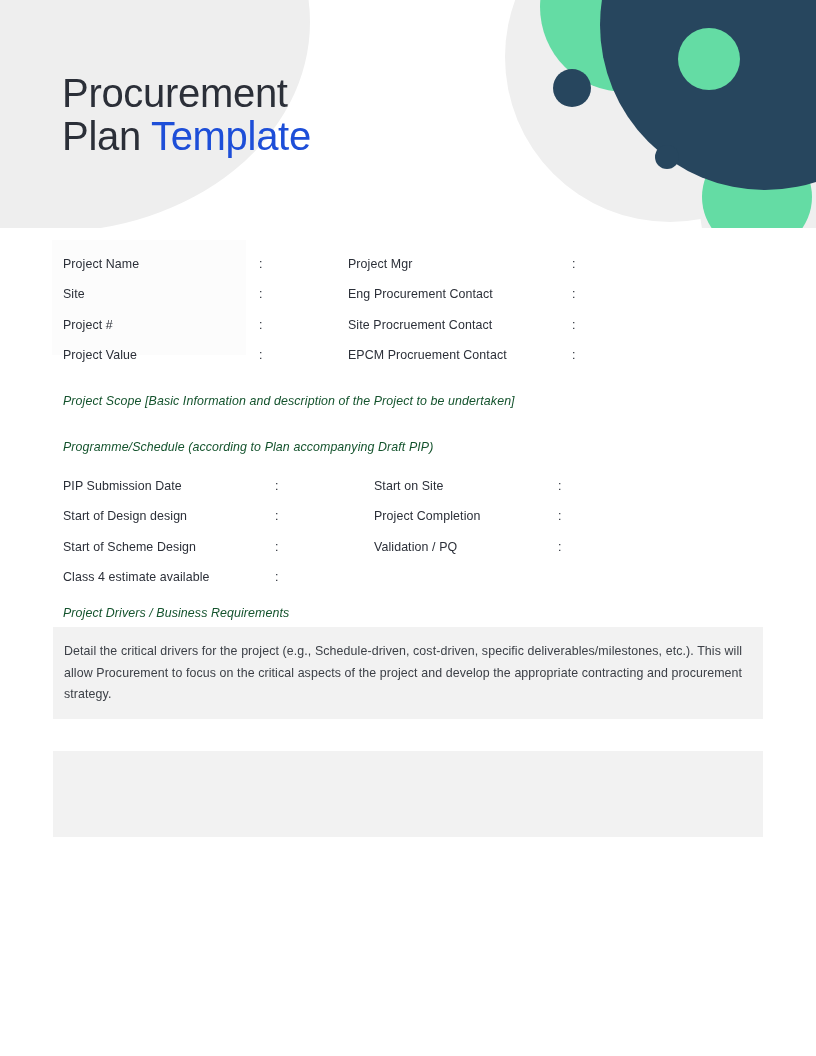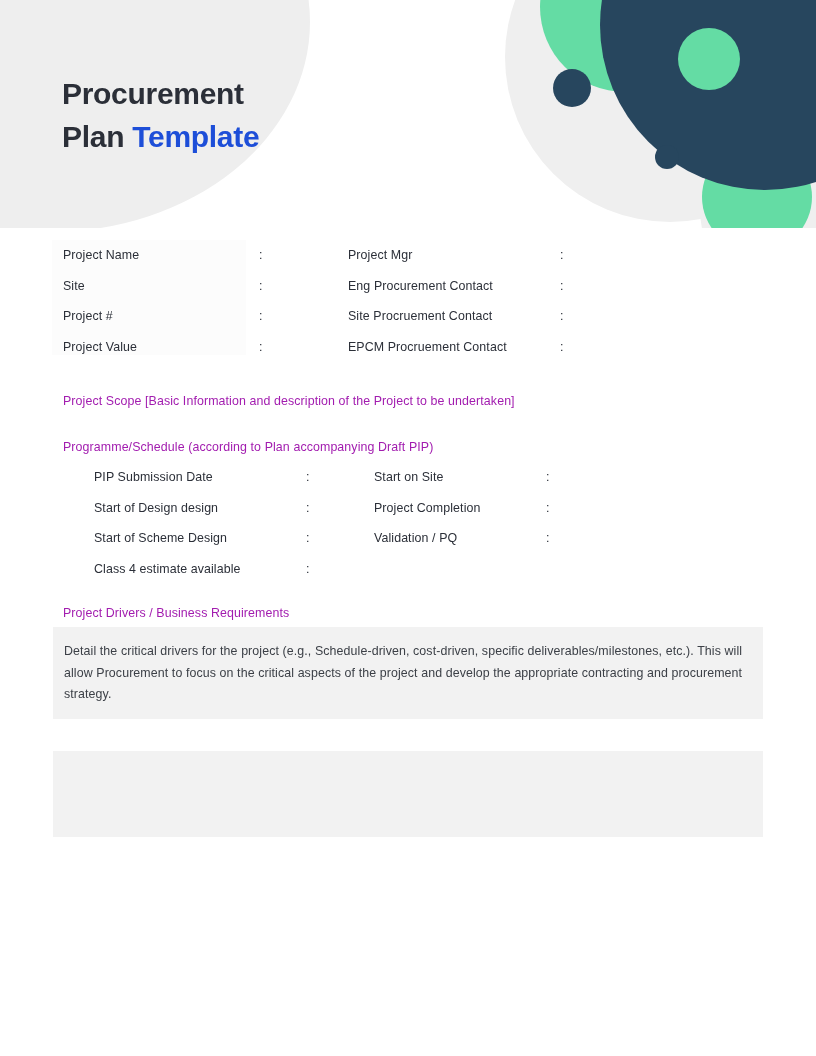--- a/index.html
+++ b/index.html
@@ -101,22 +101,22 @@
     background: #27465e;
   }
 
   .title-block {
     position: absolute;
     left: 62px;
     top: 72px;
     z-index: 5;
   }
   .title-line {
-    font-size: 30px;
-    font-weight: bold;
+    font-size: 40px;
+    font-weight: normal;
     line-height: 43px;
     letter-spacing: -0.3px;
     white-space: nowrap;
   }
   .title-dark { color: #2b2f38; }
   .title-accent { color: #1d4ed8; }
 
   
   .content {
     position: relative;
@@ -132,66 +132,67 @@
   .field-shade {
     position: absolute;
     left: 52px;
     top: 0px;
     width: 194px;
     height: 115px;
     background: #fcfcfc;
   }
   .field-row {
     display: flex;
-    align-items: center;
+    align-items: flex-end;
     height: 30.5px;
     position: relative;
     z-index: 2;
   }
   .field-cell {
     display: flex;
     align-items: center;
   }
   .field-cell.left { width: 348px; padding-left: 63px; box-sizing: border-box; }
-  .field-cell.right { padding-left: 0; }
+  .field-cell.right { padding-left: 0; gap: 12px; }
   .field-label {
     font-size: 12.4px;
     color: #2b2f38;
     letter-spacing: 0.1px;
   }
   .field-colon {
     font-size: 12.4px;
     color: #2b2f38;
   }
   .col-left .field-label { width: 196px; }
   .col-right .field-label { width: 212px; }
 
   .section-heading {
     font-size: 12.4px;
-    color: #a21caf;
+    color: #14532d;
     padding-left: 63px;
     letter-spacing: 0.1px;
+    font-style: italic;
   }
 
   .note-box {
     background: #f2f2f2;
     margin-left: 53px;
     width: 710px;
     box-sizing: border-box;
     padding: 14px 11px 10px 11px;
   }
   .note-box p {
     margin: 0;
     font-size: 12.4px;
     line-height: 21.5px;
     color: #3c4047;
     letter-spacing: 0.1px;
   }
 
-  .sched-grid .field-cell.left { width: 374px; padding-left: 94px; box-sizing: border-box; }
+  .sched-grid .field-cell.left { width: 374px; padding-left: 63px; box-sizing: border-box; }
   .sched-grid .col-left .field-label { width: 212px; }
   .sched-grid .col-right .field-label { width: 172px; }
   .sched-grid .field-row { height: 30.5px; }
 </style>
 </head>
 <body>
 
 <div class="header">
   <div class="deco deco-gray-left"></div>
   <div class="deco deco-gray-right"></div>

